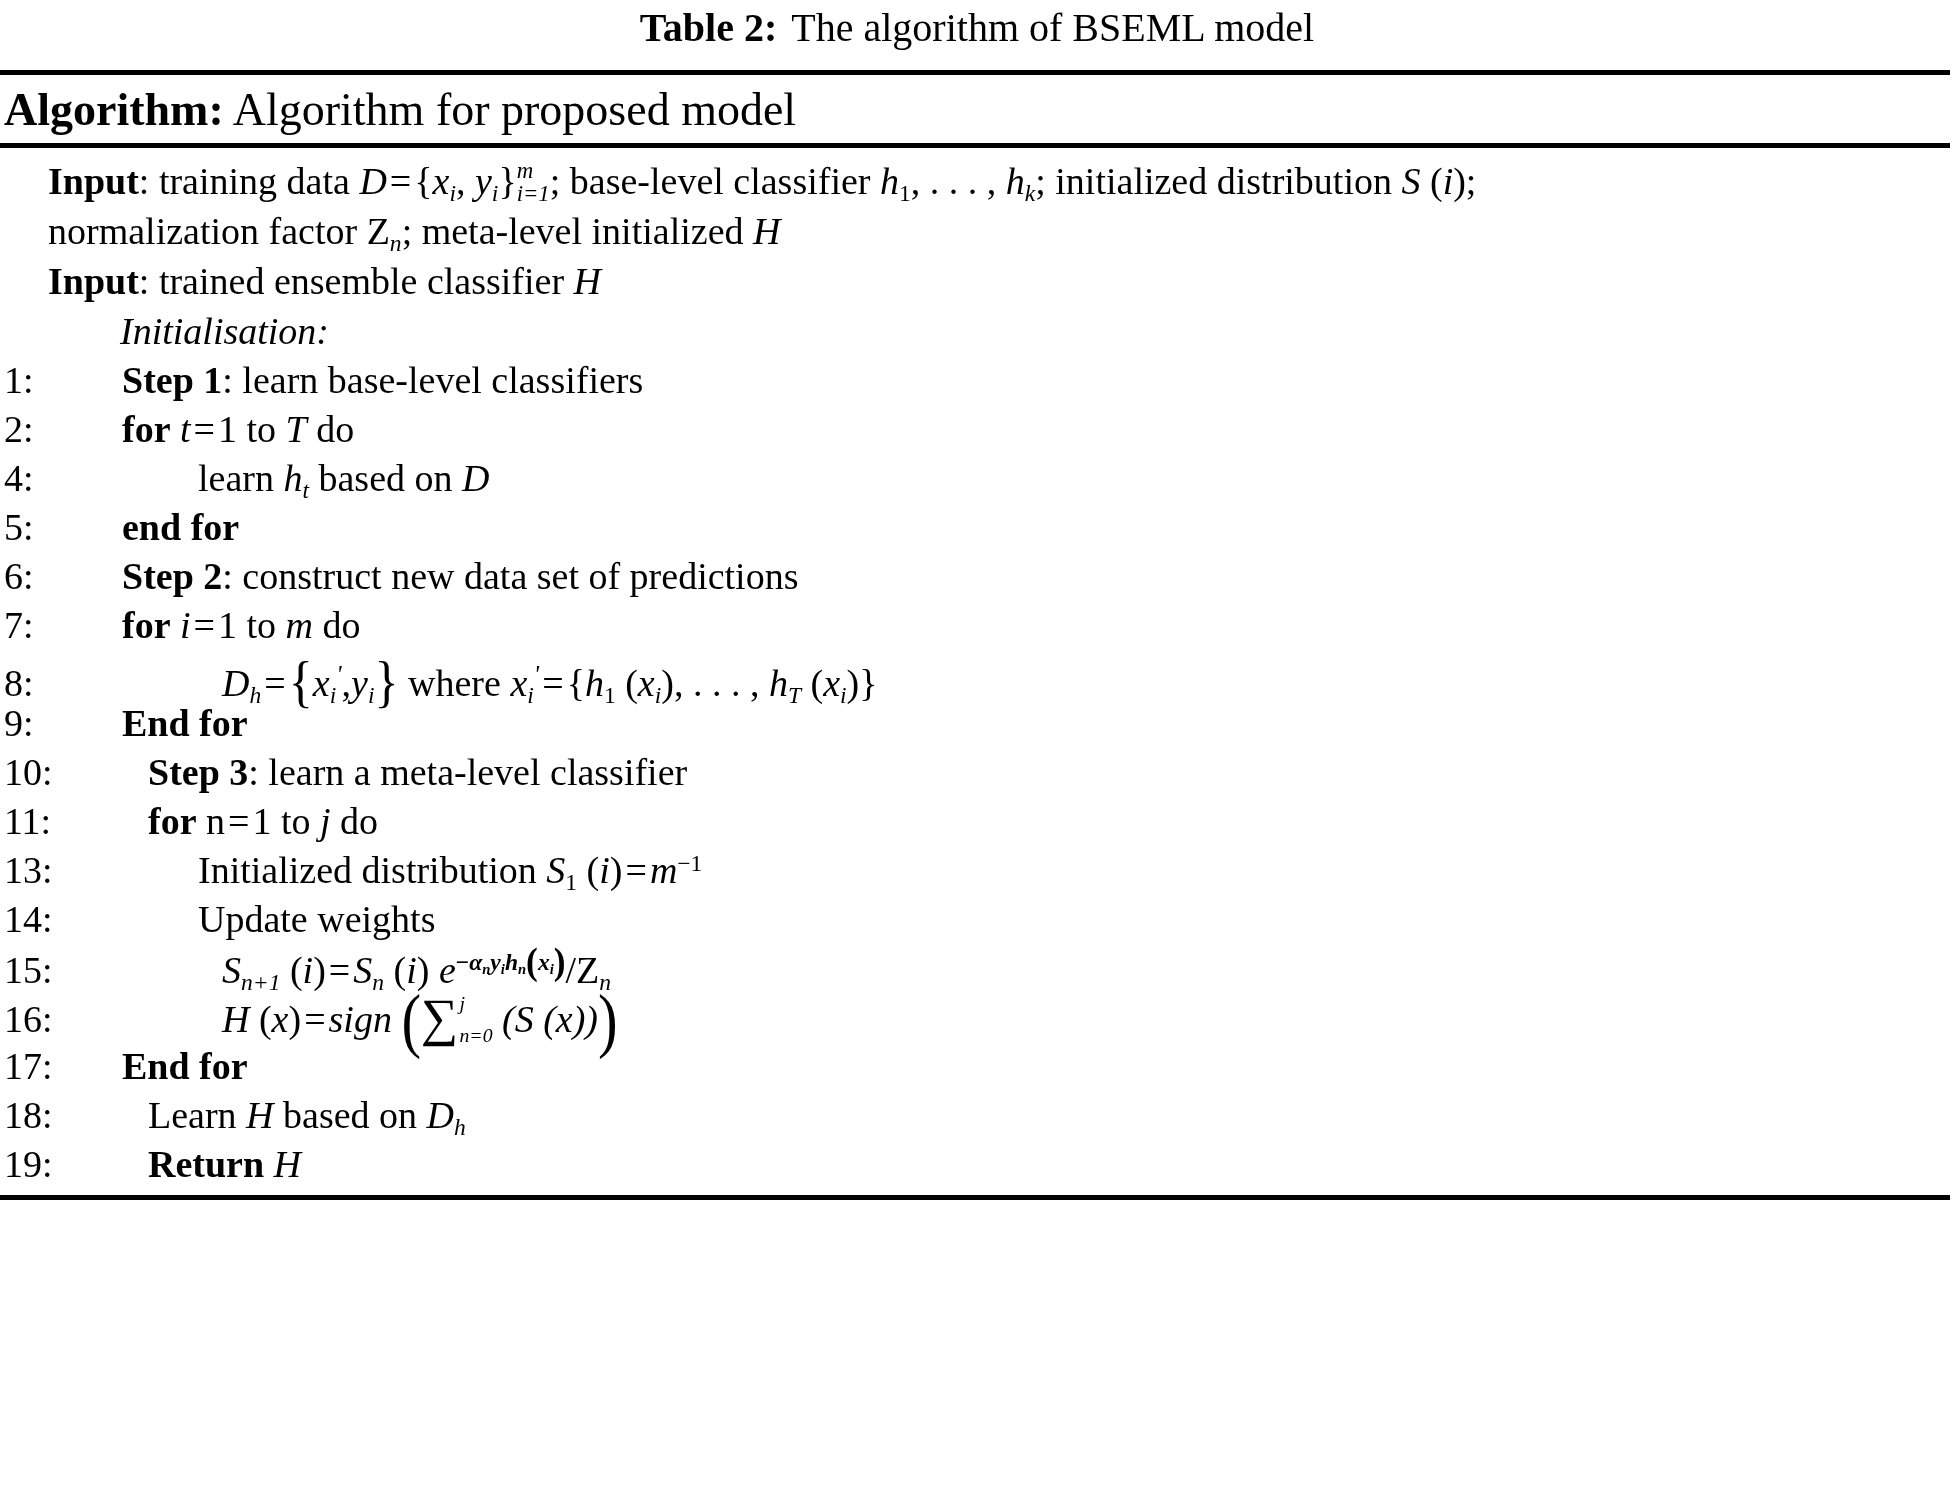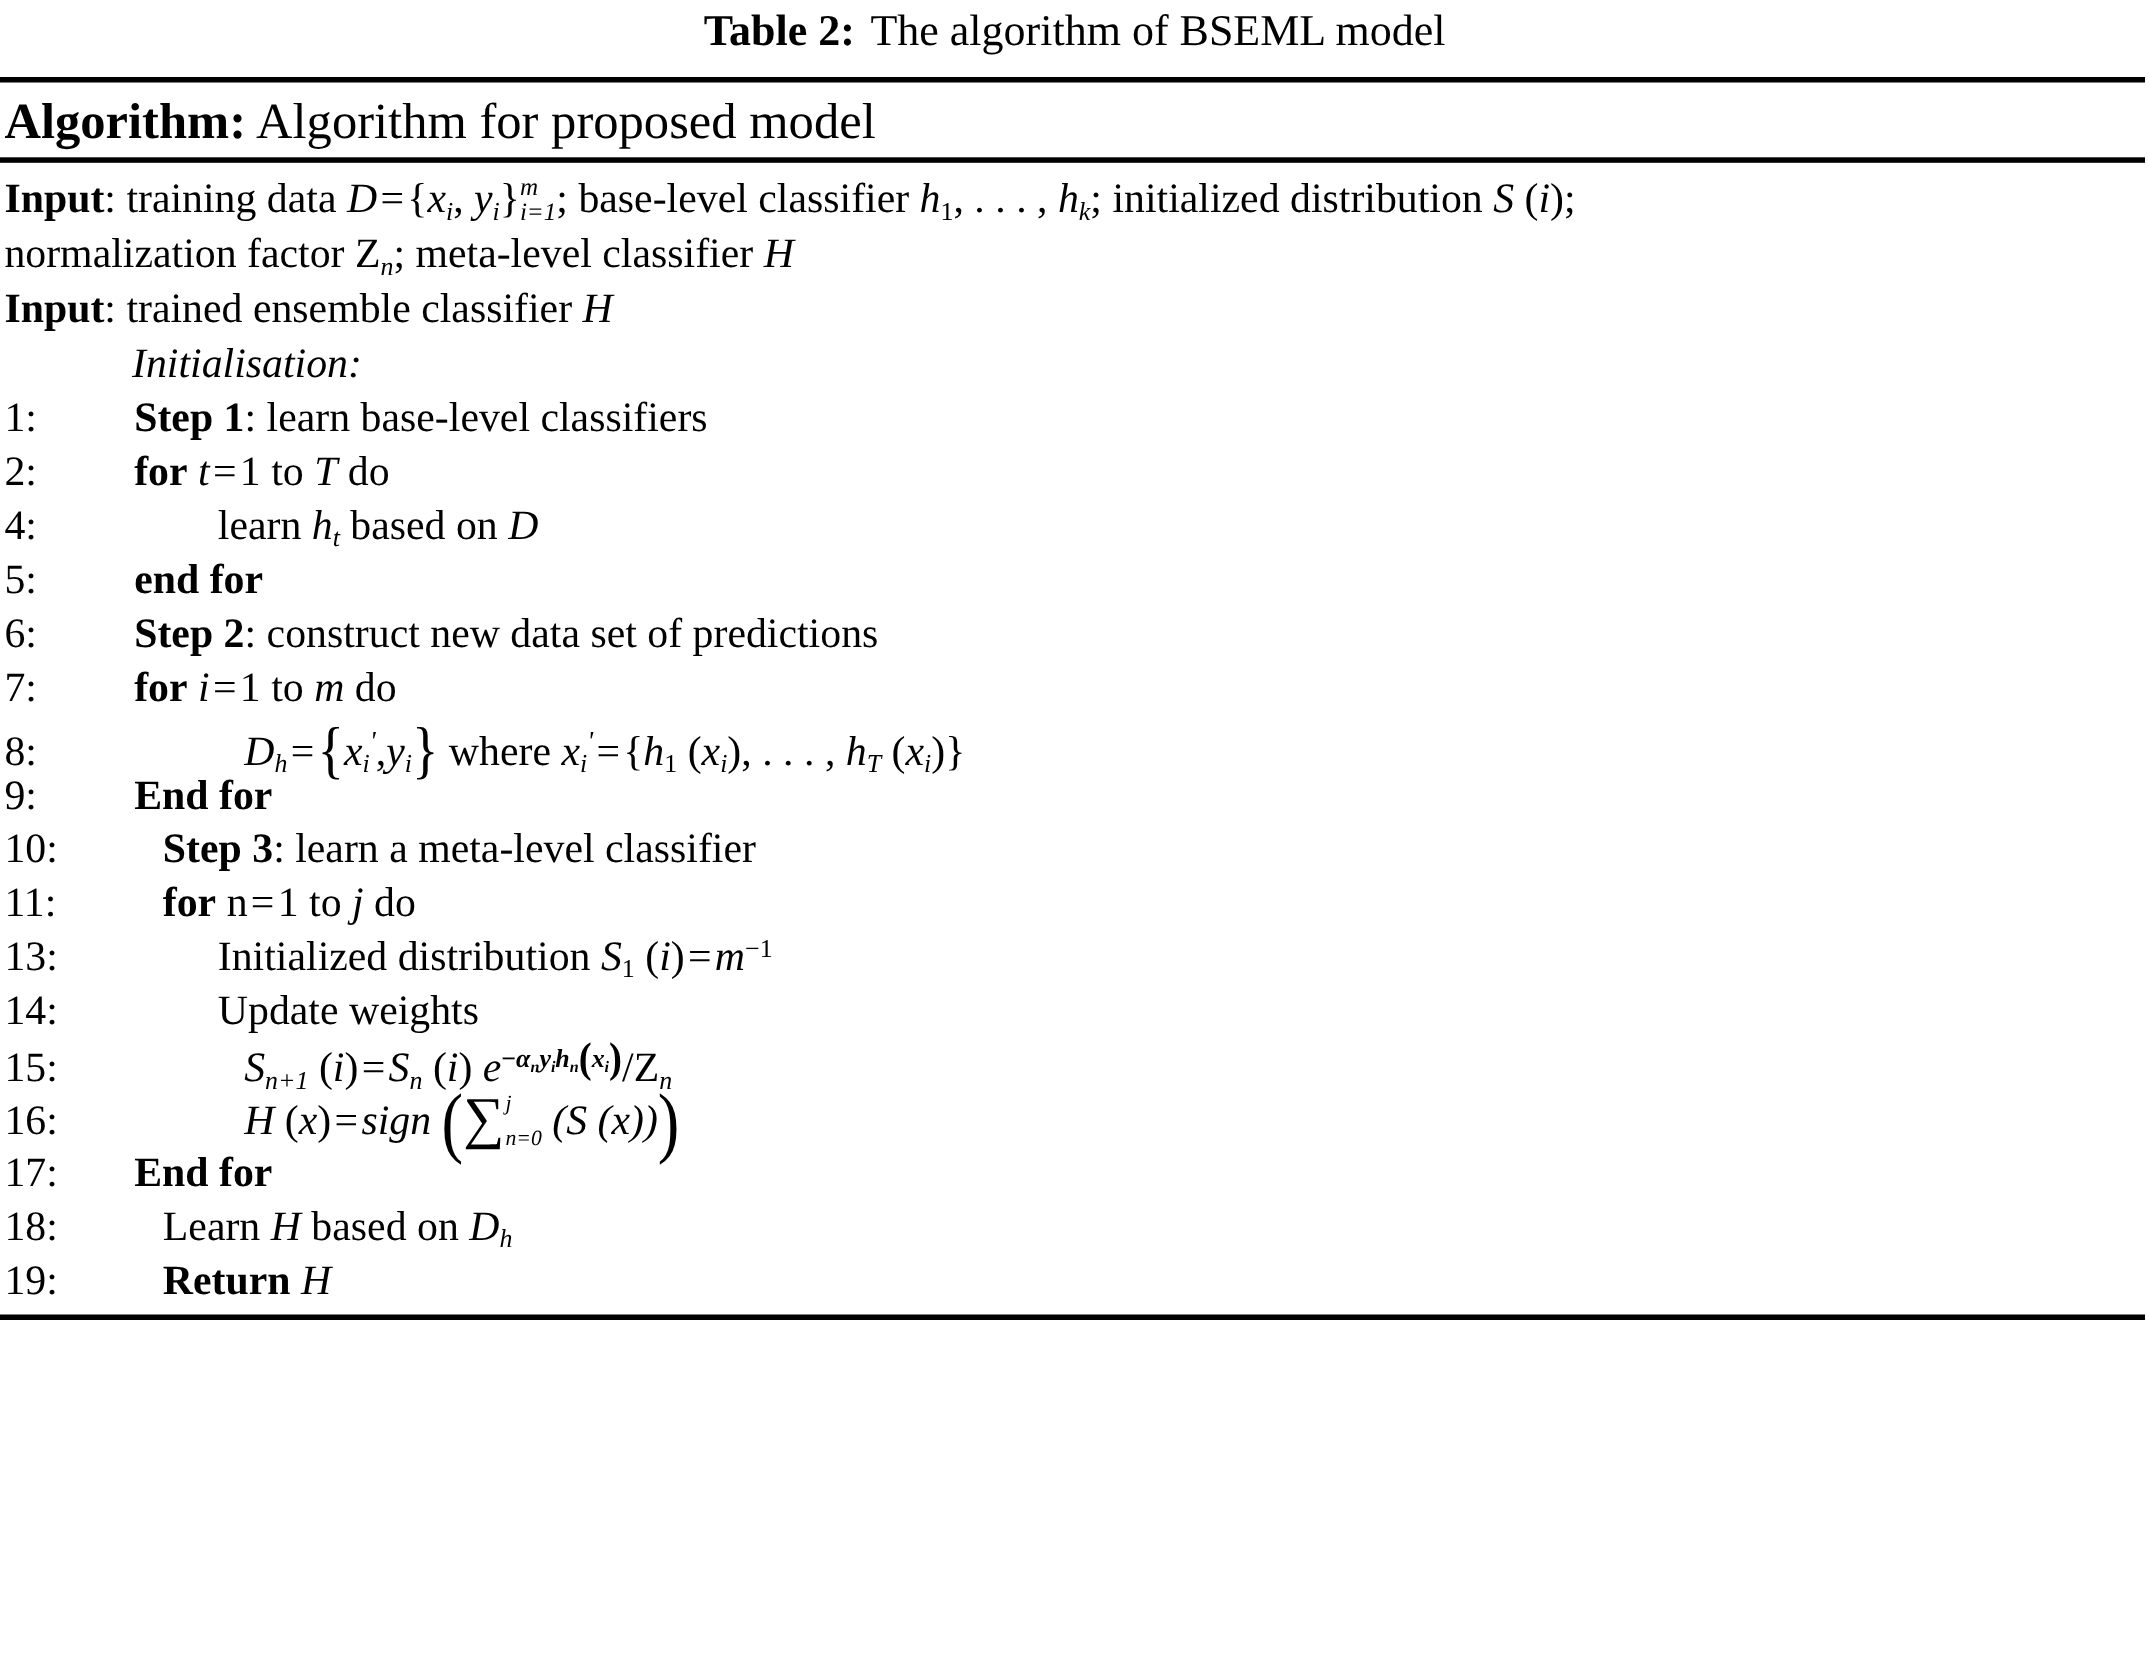--- a/index.html
+++ b/index.html
@@ -58,21 +58,21 @@
     white-space: nowrap;
   }
   .algo-header .hdr-label { font-weight: bold; }
 
   
   .io-block {
     font-size: 38px;
     line-height: 50px;
     padding: 8px 0 0 4px;
   }
-  .io-line { white-space: nowrap; }
+  .io-line { white-space: nowrap; margin-left: 44px; }
   .io-line .io-label { font-weight: bold; }
 
   .init-line {
     font-size: 38px;
     line-height: 50px;
     font-style: italic;
     padding-left: 116px;
     white-space: nowrap;
   }
 
@@ -207,21 +207,21 @@
 
   <hr class="rule rule-mid">
 
   <div class="io-block">
 
     <div class="io-line">
       <span class="io-label">Input</span><span>: training data </span><span class="math">D</span><span class="op">=</span><span class="up">{</span><span class="math">x</span><sub>i</sub><span class="up">, </span><span class="math">y</span><sub>i</sub><span class="up">}</span><span class="stack"><span class="top">m</span><span class="bot">i=1</span></span><span>; base-level classifier </span><span class="math">h</span><sub class="sub-up">1</sub><span>, . . . , </span><span class="math">h</span><sub>k</sub><span>; initialized distribution </span><span class="math">S</span>&nbsp;<span class="up">(</span><span class="math">i</span><span class="up">)</span><span>;</span>
     </div>
 
     <div class="io-line">
-      <span>normalization factor </span><span class="up">Z</span><sub>n</sub><span>; meta-level classifier </span><span class="math">H</span>
+      <span>normalization factor </span><span class="up">Z</span><sub>n</sub><span>; meta-level initialized </span><span class="math">H</span>
     </div>
 
     <div class="io-line">
       <span class="io-label">Input</span><span>: trained ensemble classifier </span><span class="math">H</span>
     </div>
 
     <div class="init-line">Initialisation:</div>
   </div>
 
   <div class="steps">

